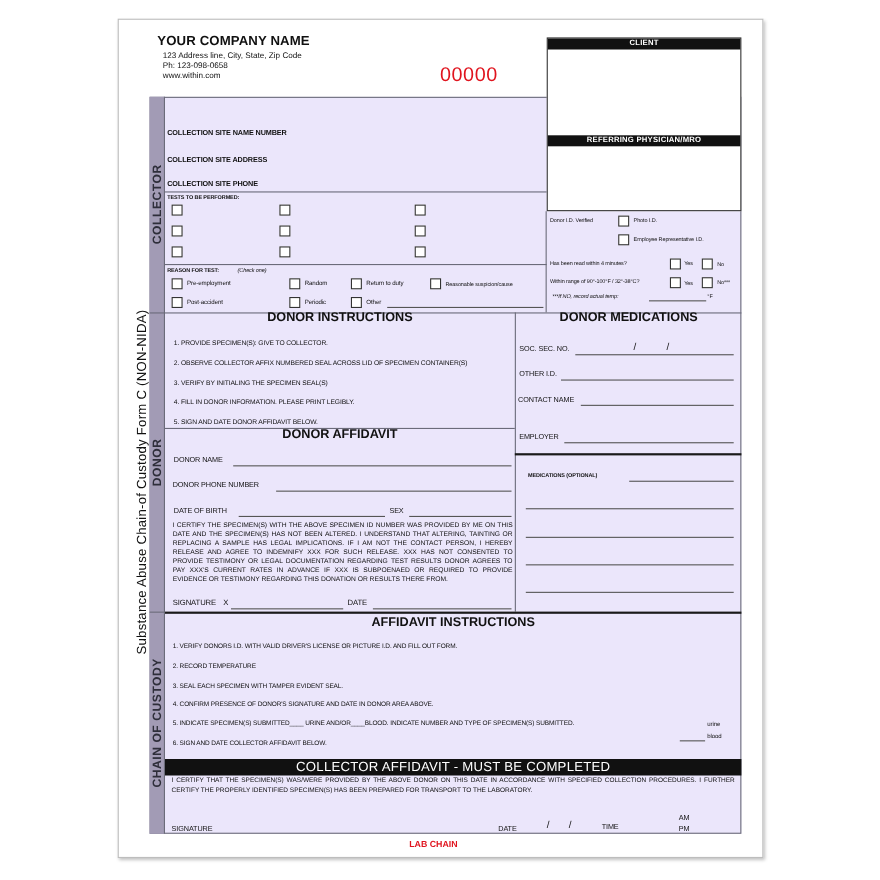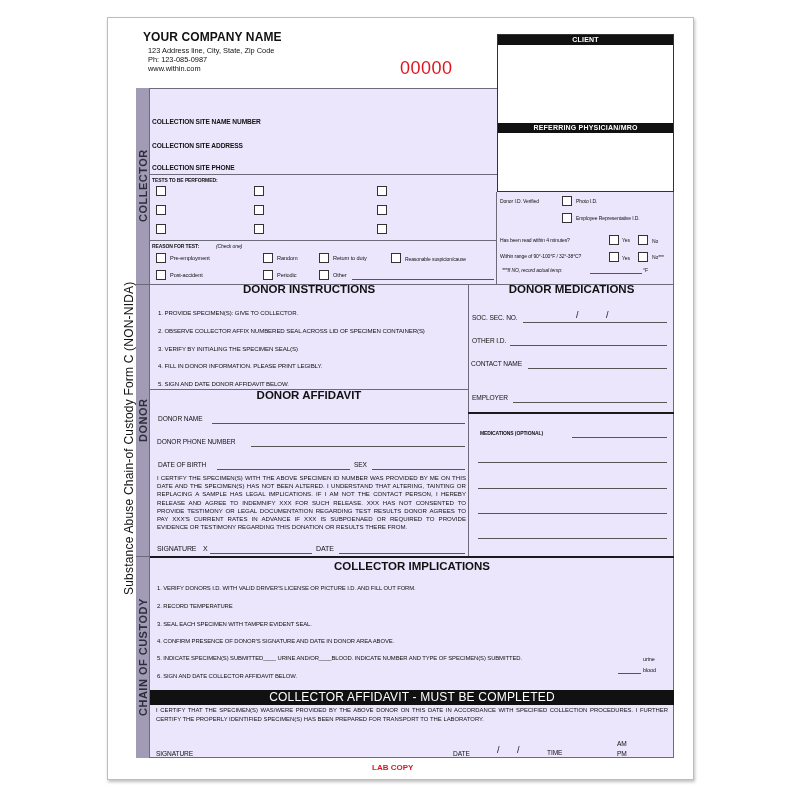--- a/index.html
+++ b/index.html
@@ -43,21 +43,21 @@
 
   .lab-copy { left: 372px; top: 763px; color: #e0141e; font-size: 8px; font-weight: bold; }
 </style>
 </head>
 <body>
 
 <div class="page"></div>
 
 <div class="abs company-name">YOUR COMPANY NAME</div>
 <div class="abs company-line" style="top:46px;">123 Address line, City, State, Zip Code</div>
-<div class="abs company-line" style="top:55px;">Ph: 123-085-0987</div>
+<div class="abs company-line" style="top:55px;">Ph: 123-098-0658</div>
 <div class="abs company-line" style="top:64px;">www.within.com</div>
 <div class="abs serial">00000</div>
 
 <div class="abs form-area lav"></div>
 
 <div class="vlabel" style="left:122px; top:595px; font-size:12px; font-weight:normal; color:#111; letter-spacing:0.2px; transform:rotate(-90deg);">Substance Abuse Chain-of Custody Form C (NON-NIDA)</div>
 
 <div class="abs side-col"></div>
 <div class="vlabel" style="left:137px; top:222px;">COLLECTOR</div>
 <div class="vlabel" style="left:137px; top:442px;">DONOR</div>
@@ -184,21 +184,21 @@
 <div class="para" style="left:157px; top:474px; width:309px;">I CERTIFY THE SPECIMEN(S) WITH THE ABOVE SPECIMEN ID NUMBER WAS PROVIDED BY ME ON THIS DATE AND THE SPECIMEN(S) HAS NOT BEEN ALTERED. I UNDERSTAND THAT ALTERING, TAINTING OR REPLACING A SAMPLE HAS LEGAL IMPLICATIONS. IF I AM NOT THE CONTACT PERSON, I HEREBY RELEASE AND AGREE TO INDEMNIFY XXX FOR SUCH RELEASE. XXX HAS NOT CONSENTED TO PROVIDE TESTIMONY OR LEGAL DOCUMENTATION REGARDING TEST RESULTS DONOR AGREES TO PAY XXX'S CURRENT RATES IN ADVANCE IF XXX IS SUBPOENAED OR REQUIRED TO PROVIDE EVIDENCE OR TESTIMONY REGARDING THIS DONATION OR RESULTS THERE FROM.</div>
 
 <div class="lbl" style="left:157px; top:545px; font-size:7px;">SIGNATURE</div>
 <div class="lbl" style="left:203px; top:545px; font-size:7px;">X</div>
 <div class="uline" style="left:210px; top:553px; width:102px;"></div>
 <div class="lbl" style="left:316px; top:545px; font-size:7px;">DATE</div>
 <div class="uline" style="left:339px; top:553px; width:126px;"></div>
 
 <div class="hline thick" style="left:150px; top:556px; width:524px;"></div>
 
-<div class="section-title" style="left:150px; top:560px; width:524px;">COLLECTOR IMPLICATIONS</div>
+<div class="section-title" style="left:150px; top:560px; width:524px;">AFFIDAVIT INSTRUCTIONS</div>
 <div class="lbl tiny" style="left:157px; top:585px; font-size:5.9px;">1. VERIFY DONORS I.D. WITH VALID DRIVER'S LICENSE OR PICTURE I.D. AND FILL OUT FORM.</div>
 <div class="lbl tiny" style="left:157px; top:603px; font-size:5.9px;">2. RECORD TEMPERATURE</div>
 <div class="lbl tiny" style="left:157px; top:621px; font-size:5.9px;">3. SEAL EACH SPECIMEN WITH TAMPER EVIDENT SEAL.</div>
 <div class="lbl tiny" style="left:157px; top:638px; font-size:5.9px;">4. CONFIRM PRESENCE OF DONOR'S SIGNATURE AND DATE IN DONOR AREA ABOVE.</div>
 <div class="lbl tiny" style="left:157px; top:655px; font-size:5.9px;">5. INDICATE SPECIMEN(S) SUBMITTED____ URINE AND/OR____BLOOD. INDICATE NUMBER AND TYPE OF SPECIMEN(S) SUBMITTED.</div>
 <div class="lbl tiny" style="left:157px; top:673px; font-size:5.9px;">6. SIGN AND DATE COLLECTOR AFFIDAVIT BELOW.</div>
 <div class="lbl tiny" style="left:643px; top:656px; font-size:5.5px;">urine</div>
 <div class="uline" style="left:618px; top:673px; width:23px;"></div>
 <div class="lbl tiny" style="left:643px; top:667px; font-size:5.5px;">blood</div>
 
@@ -207,13 +207,13 @@
 
 <div class="lbl" style="left:156px; top:750px;">SIGNATURE</div>
 <div class="abs" style="left:195px; top:742px; width:250px; height:14px;"></div>
 <div class="lbl" style="left:453px; top:750px;">DATE</div>
 <div class="lbl" style="left:497px; top:745px; font-size:9px;">/</div>
 <div class="lbl" style="left:517px; top:745px; font-size:9px;">/</div>
 <div class="lbl" style="left:547px; top:749px;">TIME</div>
 <div class="lbl" style="left:617px; top:740px;">AM</div>
 <div class="lbl" style="left:617px; top:750px;">PM</div>
 
-<div class="abs lab-copy">LAB COPY</div>
+<div class="abs lab-copy">LAB CHAIN</div>
 
 </body></html>

